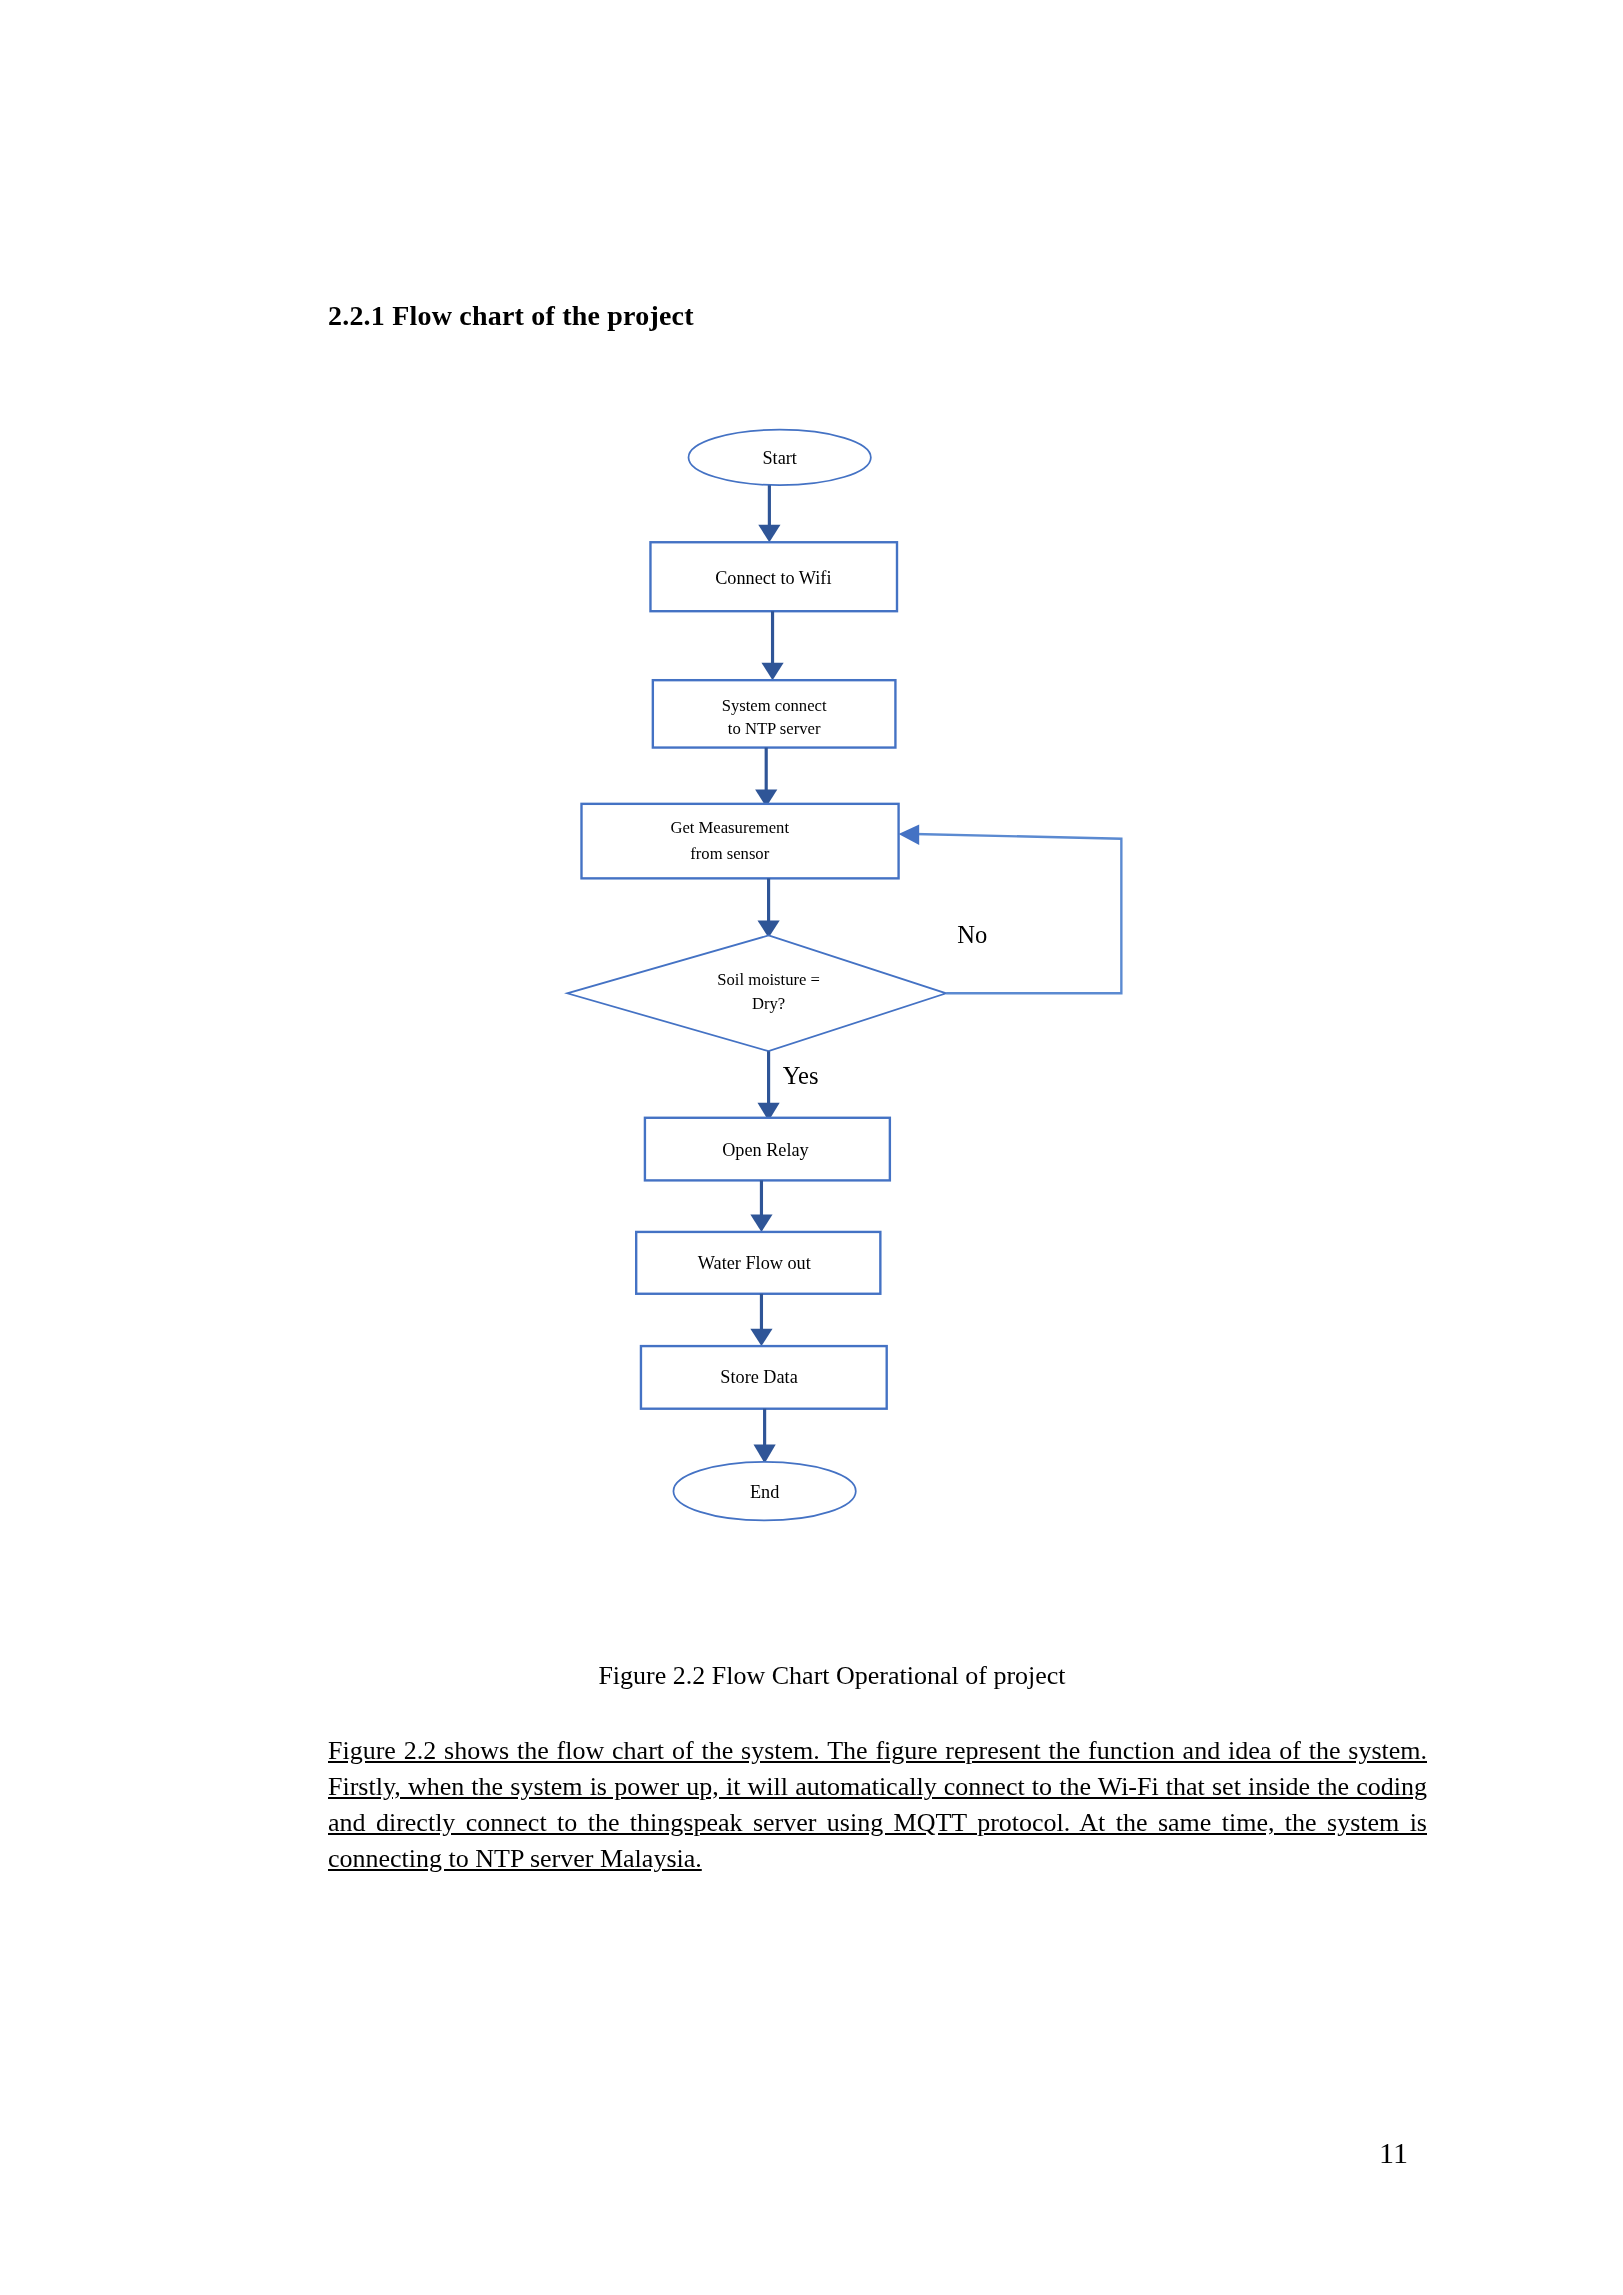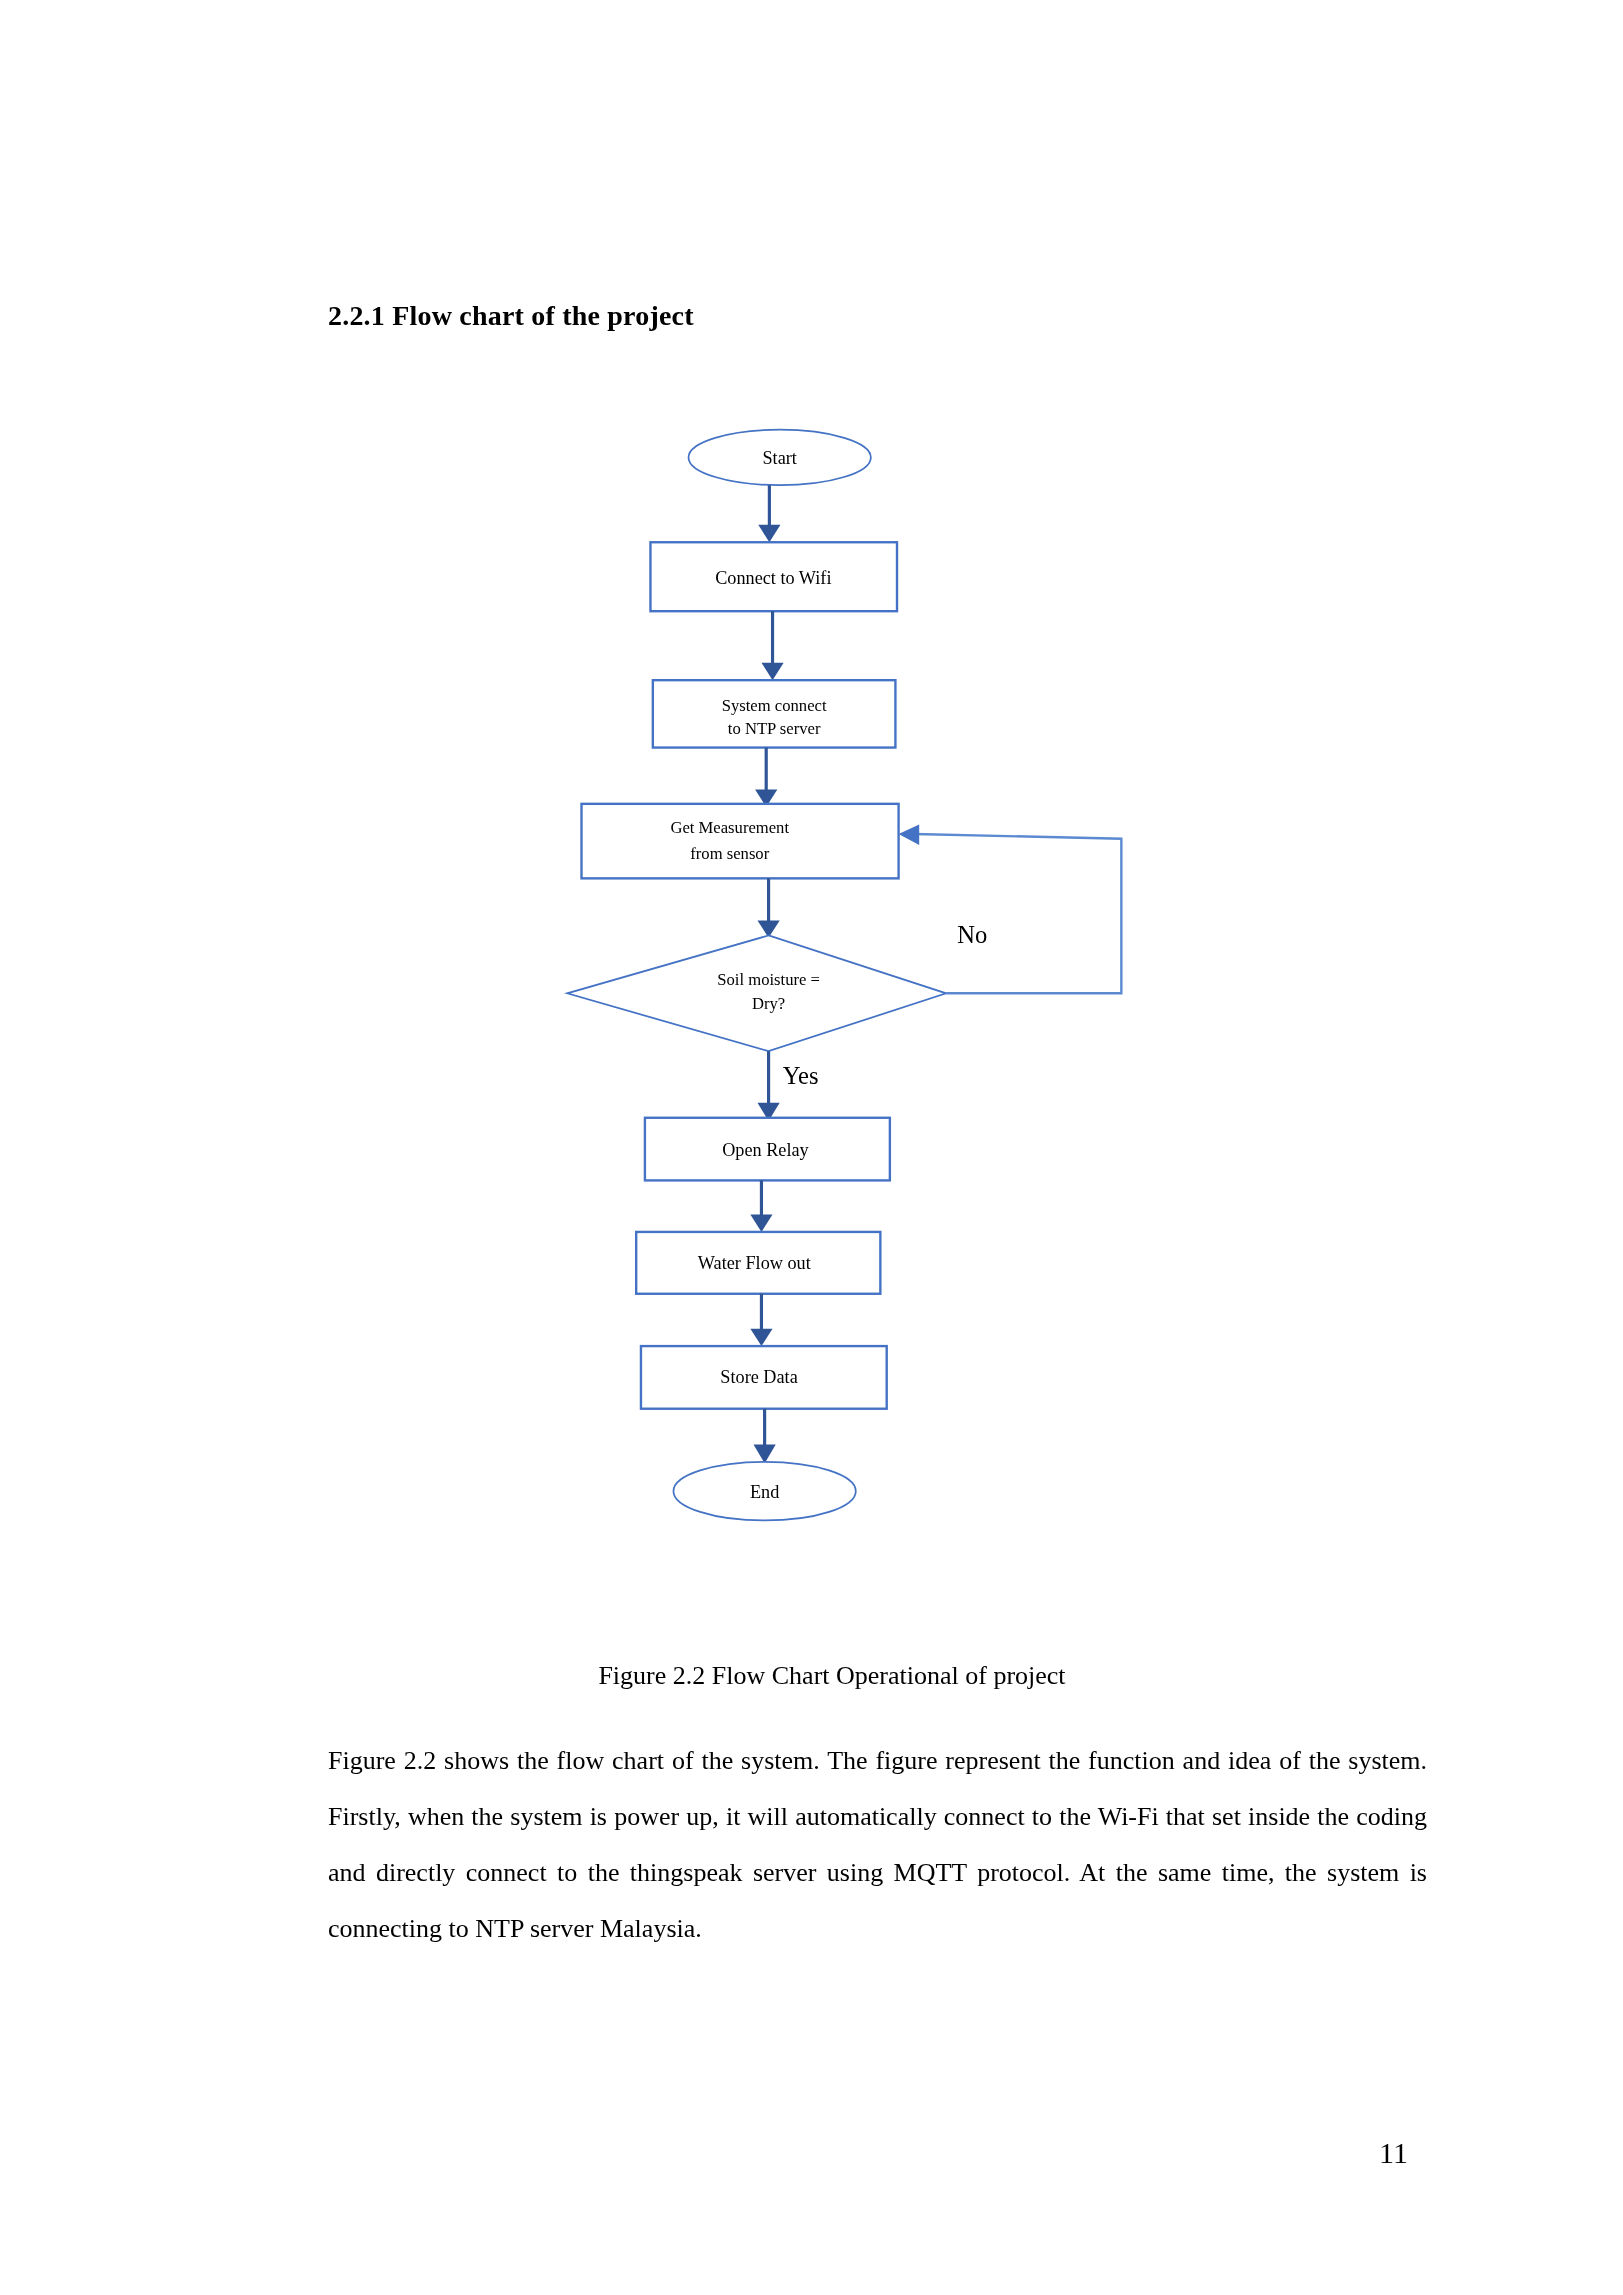--- a/index.html
+++ b/index.html
@@ -82,23 +82,24 @@
     font-size: 26px;
   }
 
   
   .body-paragraph {
     position: absolute;
     left: 308px;
     top: 1733px;
     width: 1099px;
     font-size: 26px;
-    line-height: 56px;
+    line-height: 36px;
     text-align: justify;
     text-justify: inter-word;
+    text-decoration: underline;
   }
 
   
   .page-number {
     position: absolute;
     left: 1359px;
     top: 2136px;
     font-size: 30px;
   }
 </style>

